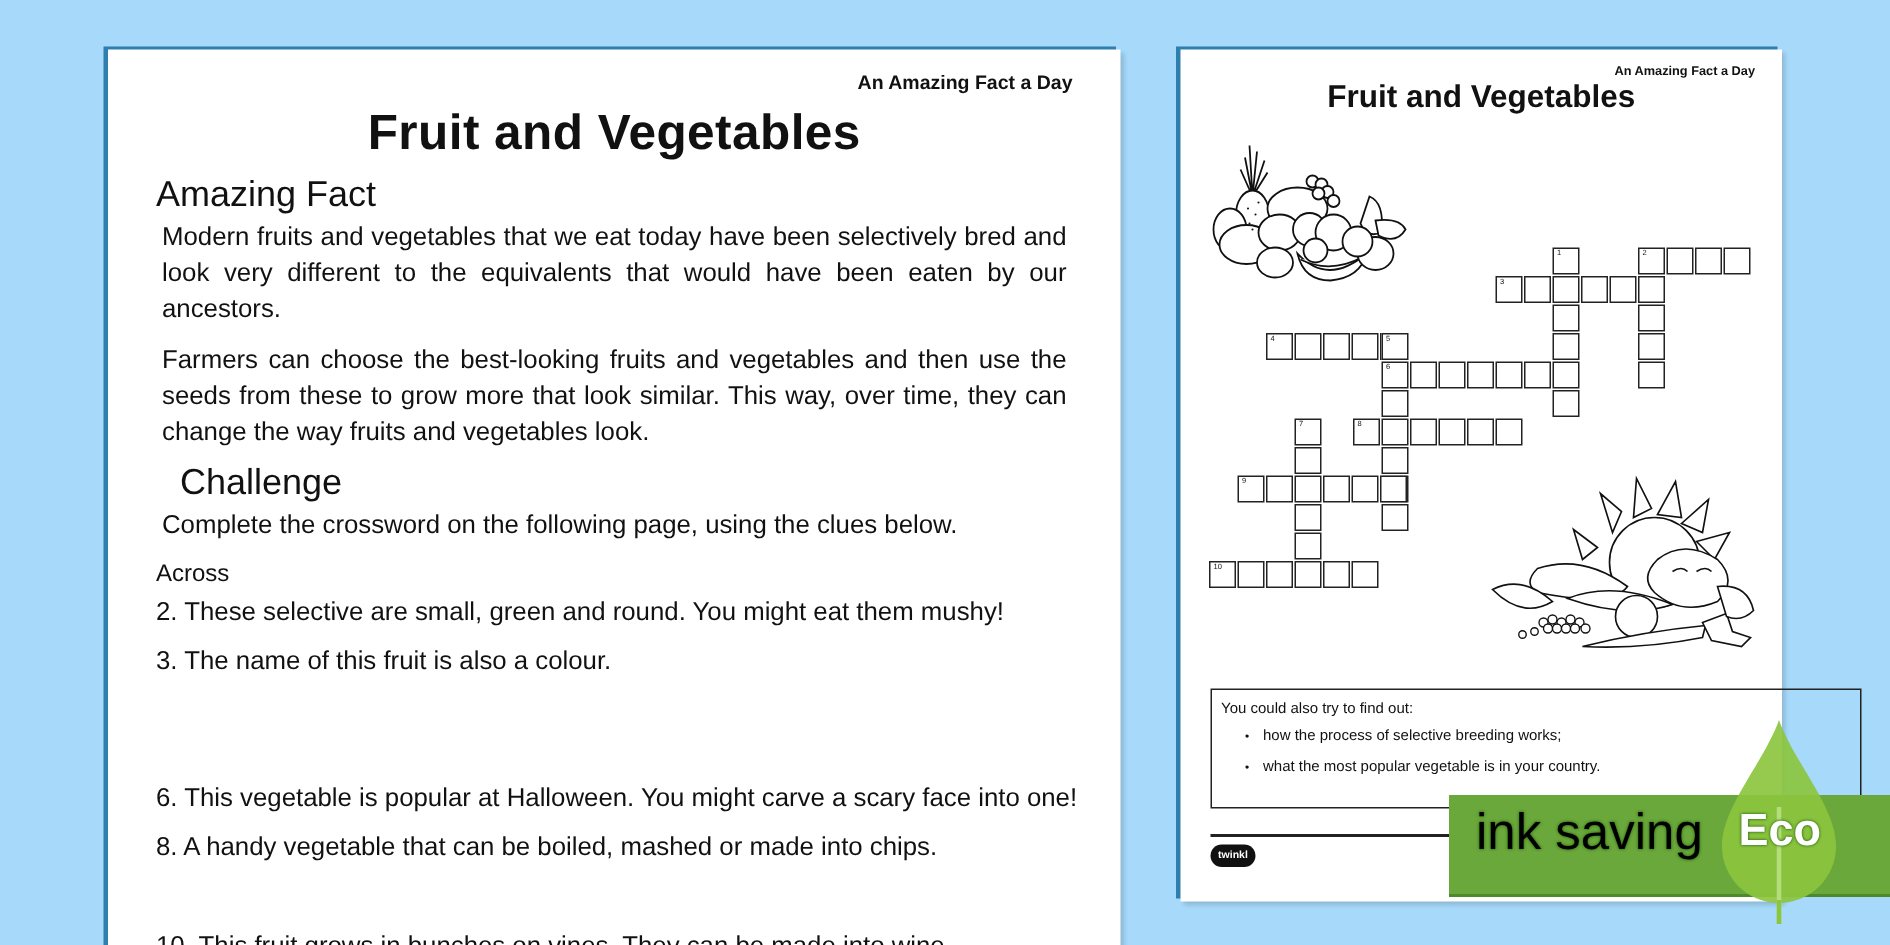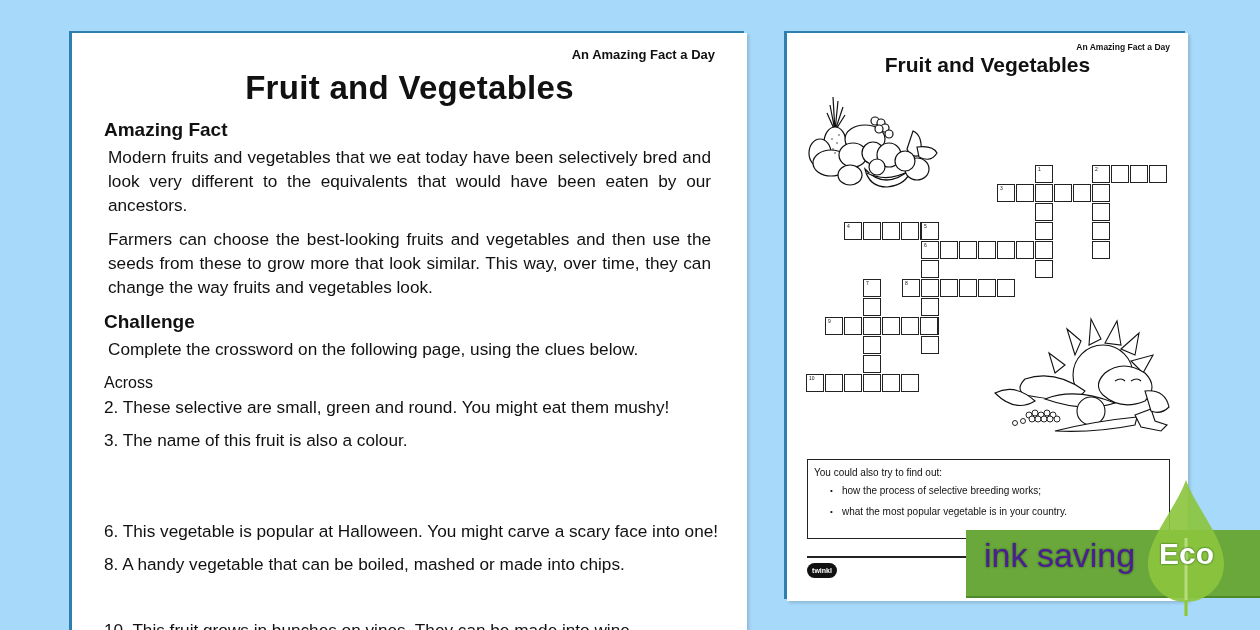--- a/index.html
+++ b/index.html
@@ -6,54 +6,54 @@
   body { width:1260px; height:630px; overflow:hidden; background:#a6d9fa; position:relative; font-family:"Liberation Sans", sans-serif; color:#111; }
   .page { position:absolute; background:#fff; box-shadow:-3px -2px 0 #2f7fae, 2px 2px 3px rgba(0,0,0,0.15); }
   #left-page { left:72px; top:33px; width:675px; height:620px; }
   #right-page { left:787px; top:33px; width:401px; height:568px; }
 
   .series { position:absolute; font-weight:bold; }
   #left-page .series { right:32px; top:14px; font-size:13px; }
   #left-page .title { position:absolute; left:0; right:0; top:36px; text-align:center; font-size:33px; font-weight:bold; letter-spacing:0.3px; }
   .lbody { position:absolute; left:32px; right:32px; font-size:17.2px; line-height:24px; }
   .lbody p { margin:4px; text-align:justify; }
-  .h { font-weight:bold; font-size:19px; line-height:22px; }
+  .h { font-weight:normal; font-size:24px; line-height:22px; }
   .clue { position:absolute; left:32px; right:20px; font-size:17.2px; line-height:24px; white-space:nowrap; }
   .clue .num { display:inline-block; }
   .clue.wrap { white-space:normal; padding-left:21px; text-indent:-21px; right:32px; }
 
   #right-page .series { right:18px; top:9px; font-size:8.5px; }
   #right-page .title { position:absolute; left:0; right:0; top:20px; text-align:center; font-size:21px; font-weight:bold; padding-right:0; }
   .cell { position:absolute; width:18px; height:18px; border:1.3px solid #222; box-sizing:border-box; background:#fff; }
   .cell span { position:absolute; left:2px; top:0px; font-size:5px; line-height:6px; }
-  .findbox { position:absolute; left:20px; top:426px; width:363px; height:80px; border:1.3px solid #222; box-sizing:border-box; font-size:10px; padding:4px 6px; }
+  .findbox { position:absolute; left:20px; top:426px; width:434px; height:80px; border:1.3px solid #222; box-sizing:border-box; font-size:10px; padding:4px 6px; }
   .findbox .fl { line-height:17px; }
   .findbox ul { margin:0; padding-left:28px; list-style:none; }
   .findbox li { line-height:20.5px; position:relative; }
   .findbox li:before { content:"•"; position:absolute; left:-12px; font-size:8px; }
   .rule { position:absolute; left:20px; top:523px; width:362px; height:1.5px; background:#222; }
   .logo { position:absolute; left:20px; top:530px; width:30px; height:15px; background:#111; border-radius:8px; color:#fff; font-size:7px; font-weight:bold; text-align:center; line-height:15px; }
 
   .banner { position:absolute; left:966px; top:530px; width:294px; height:66px; background:#6aa83b; box-shadow:0 2px 0 #4f8a2a; }
-  .banner-text { position:absolute; left:18px; top:6px; font-size:34px; color:#4c1d95; text-shadow:0 0 2px #3d7a1c, 0 0 2px #3d7a1c; }
+  .banner-text { position:absolute; left:18px; top:6px; font-size:34px; color:#000000; text-shadow:0 0 2px #3d7a1c, 0 0 2px #3d7a1c; }
   .eco { position:absolute; left:1159px; top:537px; font-size:30px; font-weight:bold; color:#fff; text-shadow:0 0 2px #3d7a1c, 0 0 2px #3d7a1c; }
   svg.art { position:absolute; }
 </style>
 </head>
 <body>
 
 <div class="page" id="left-page">
   <div class="series">An Amazing Fact a Day</div>
   <div class="title">Fruit and Vegetables</div>
 
   <div class="lbody" style="top:86px;">
     <div class="h">Amazing Fact</div>
     <p>Modern fruits and vegetables that we eat today have been selectively bred and look very different to the equivalents that would have been eaten by our ancestors.</p>
     <p style="margin-top:10px;">Farmers can choose the best-looking fruits and vegetables and then use the seeds from these to grow more that look similar. This way, over time, they can change the way fruits and vegetables look.</p>
-    <div class="h" style="margin-top:12px;">Challenge</div>
+    <div class="h" style="margin-top:12px;margin-left:16px;">Challenge</div>
     <p>Complete the crossword on the following page, using the clues below.</p>
     <div style="margin-top:10px; font-size:16px;">Across</div>
   </div>
 
   <div class="clue" style="top:362px;"><span class="num">2.</span> <span>These selective are small, green and round. You might eat them mushy!</span></div>
   <div class="clue" style="top:395px;"><span class="num">3.</span> <span>The name of this fruit is also a colour.</span></div>
   <div class="clue" style="top:486px;"><span class="num">6.</span> <span>This vegetable is popular at Halloween. You might carve a scary face into one!</span></div>
   <div class="clue" style="top:519px;"><span class="num">8.</span> <span>A handy vegetable that can be boiled, mashed or made into chips.</span></div>
   <div class="clue" style="top:585px;"><span class="num">10.</span> <span>This fruit grows in bunches on vines. They can be made into wine.</span></div>
 </div>

